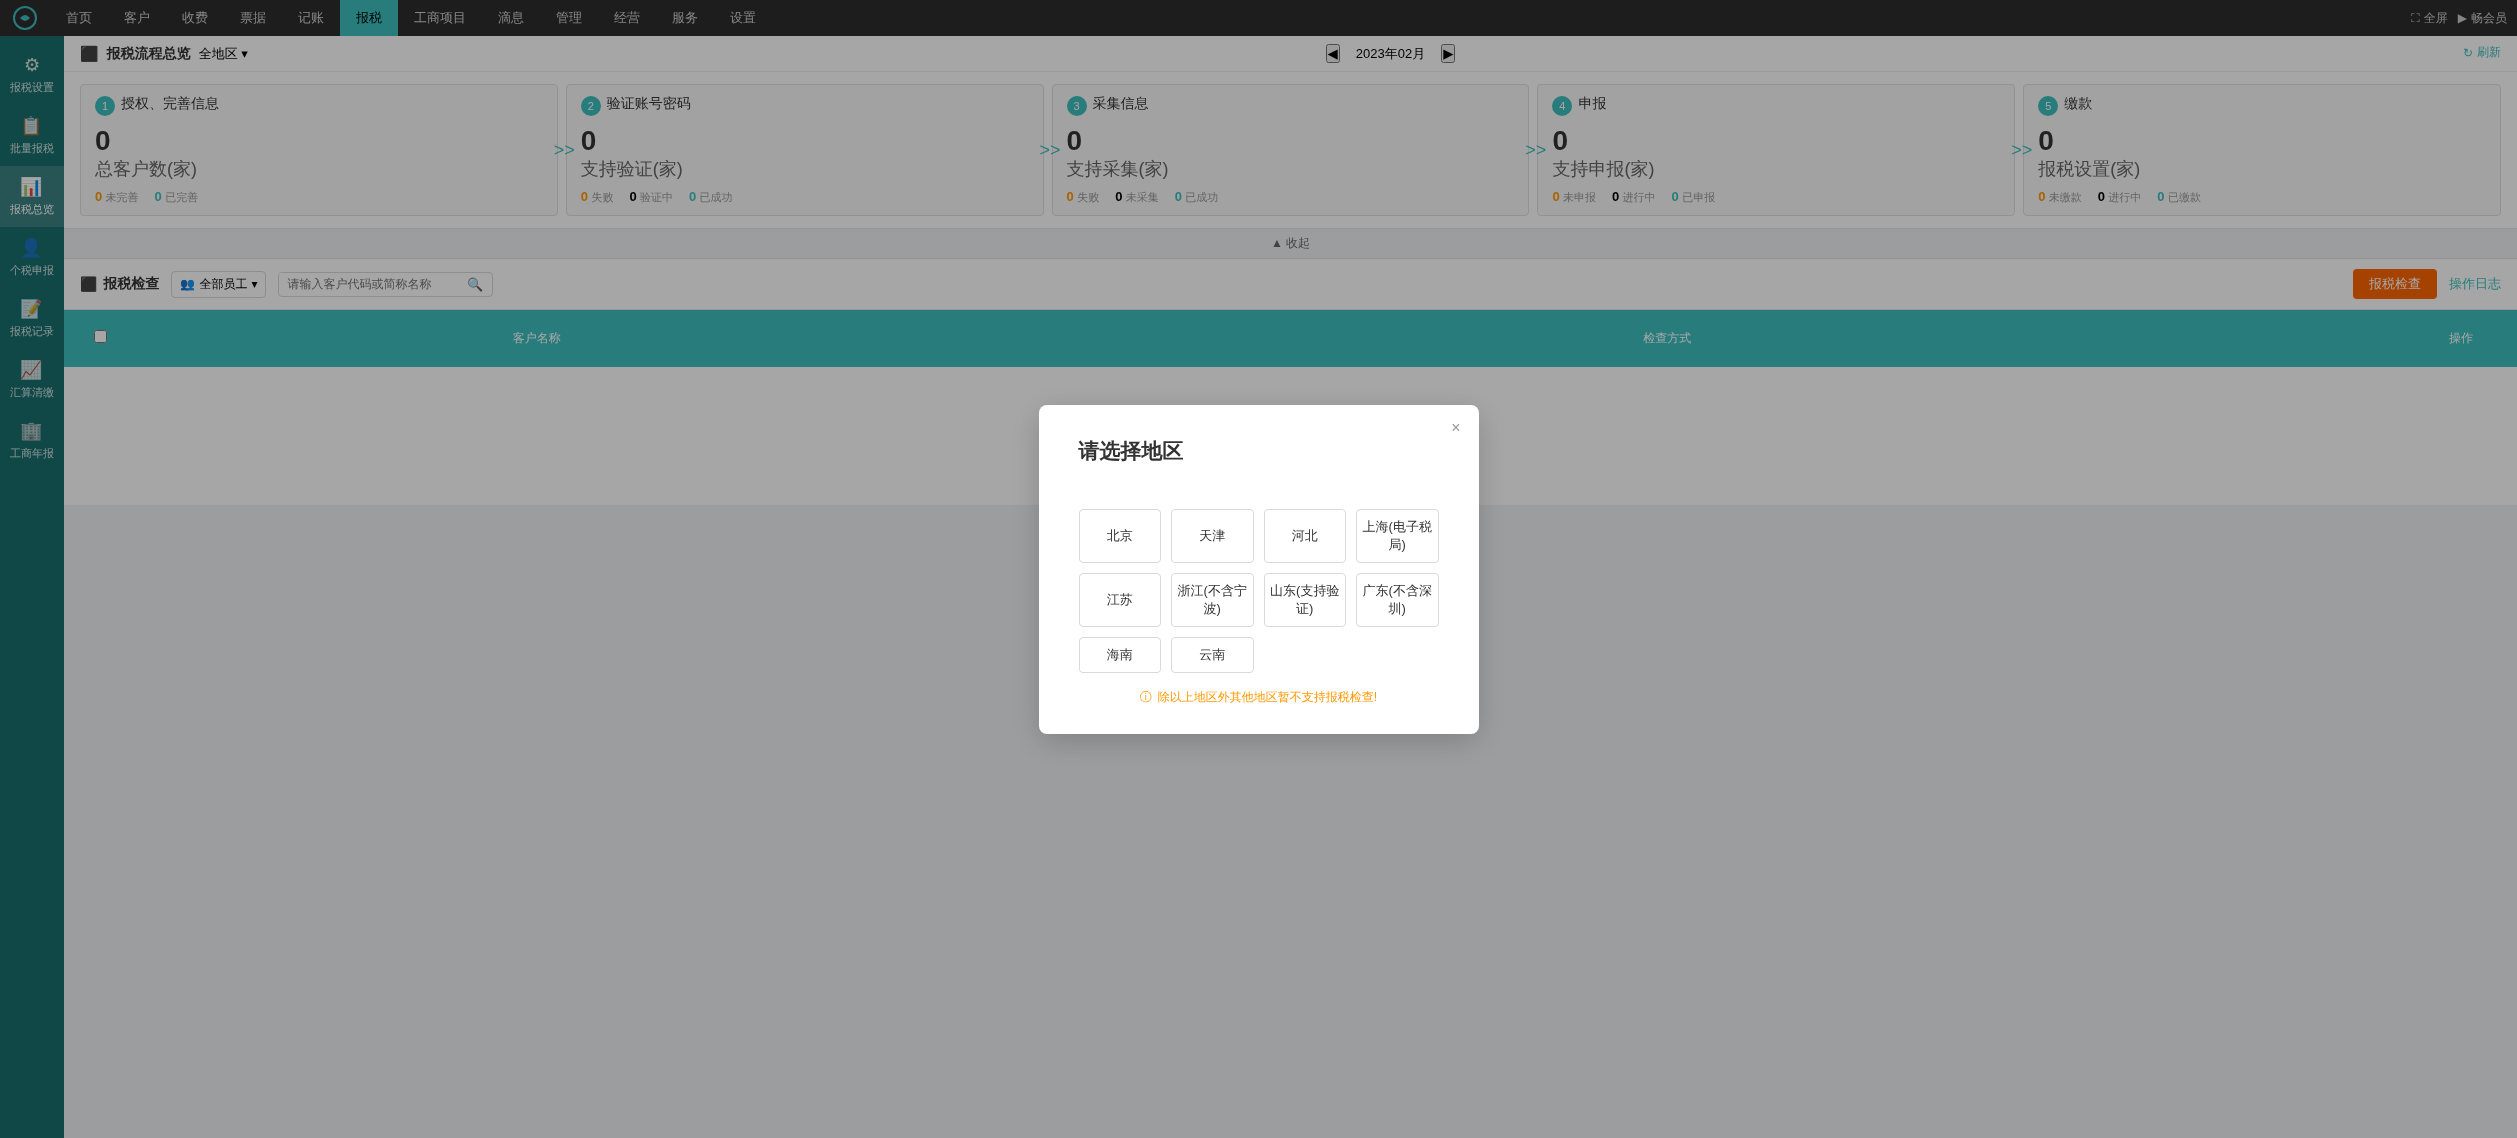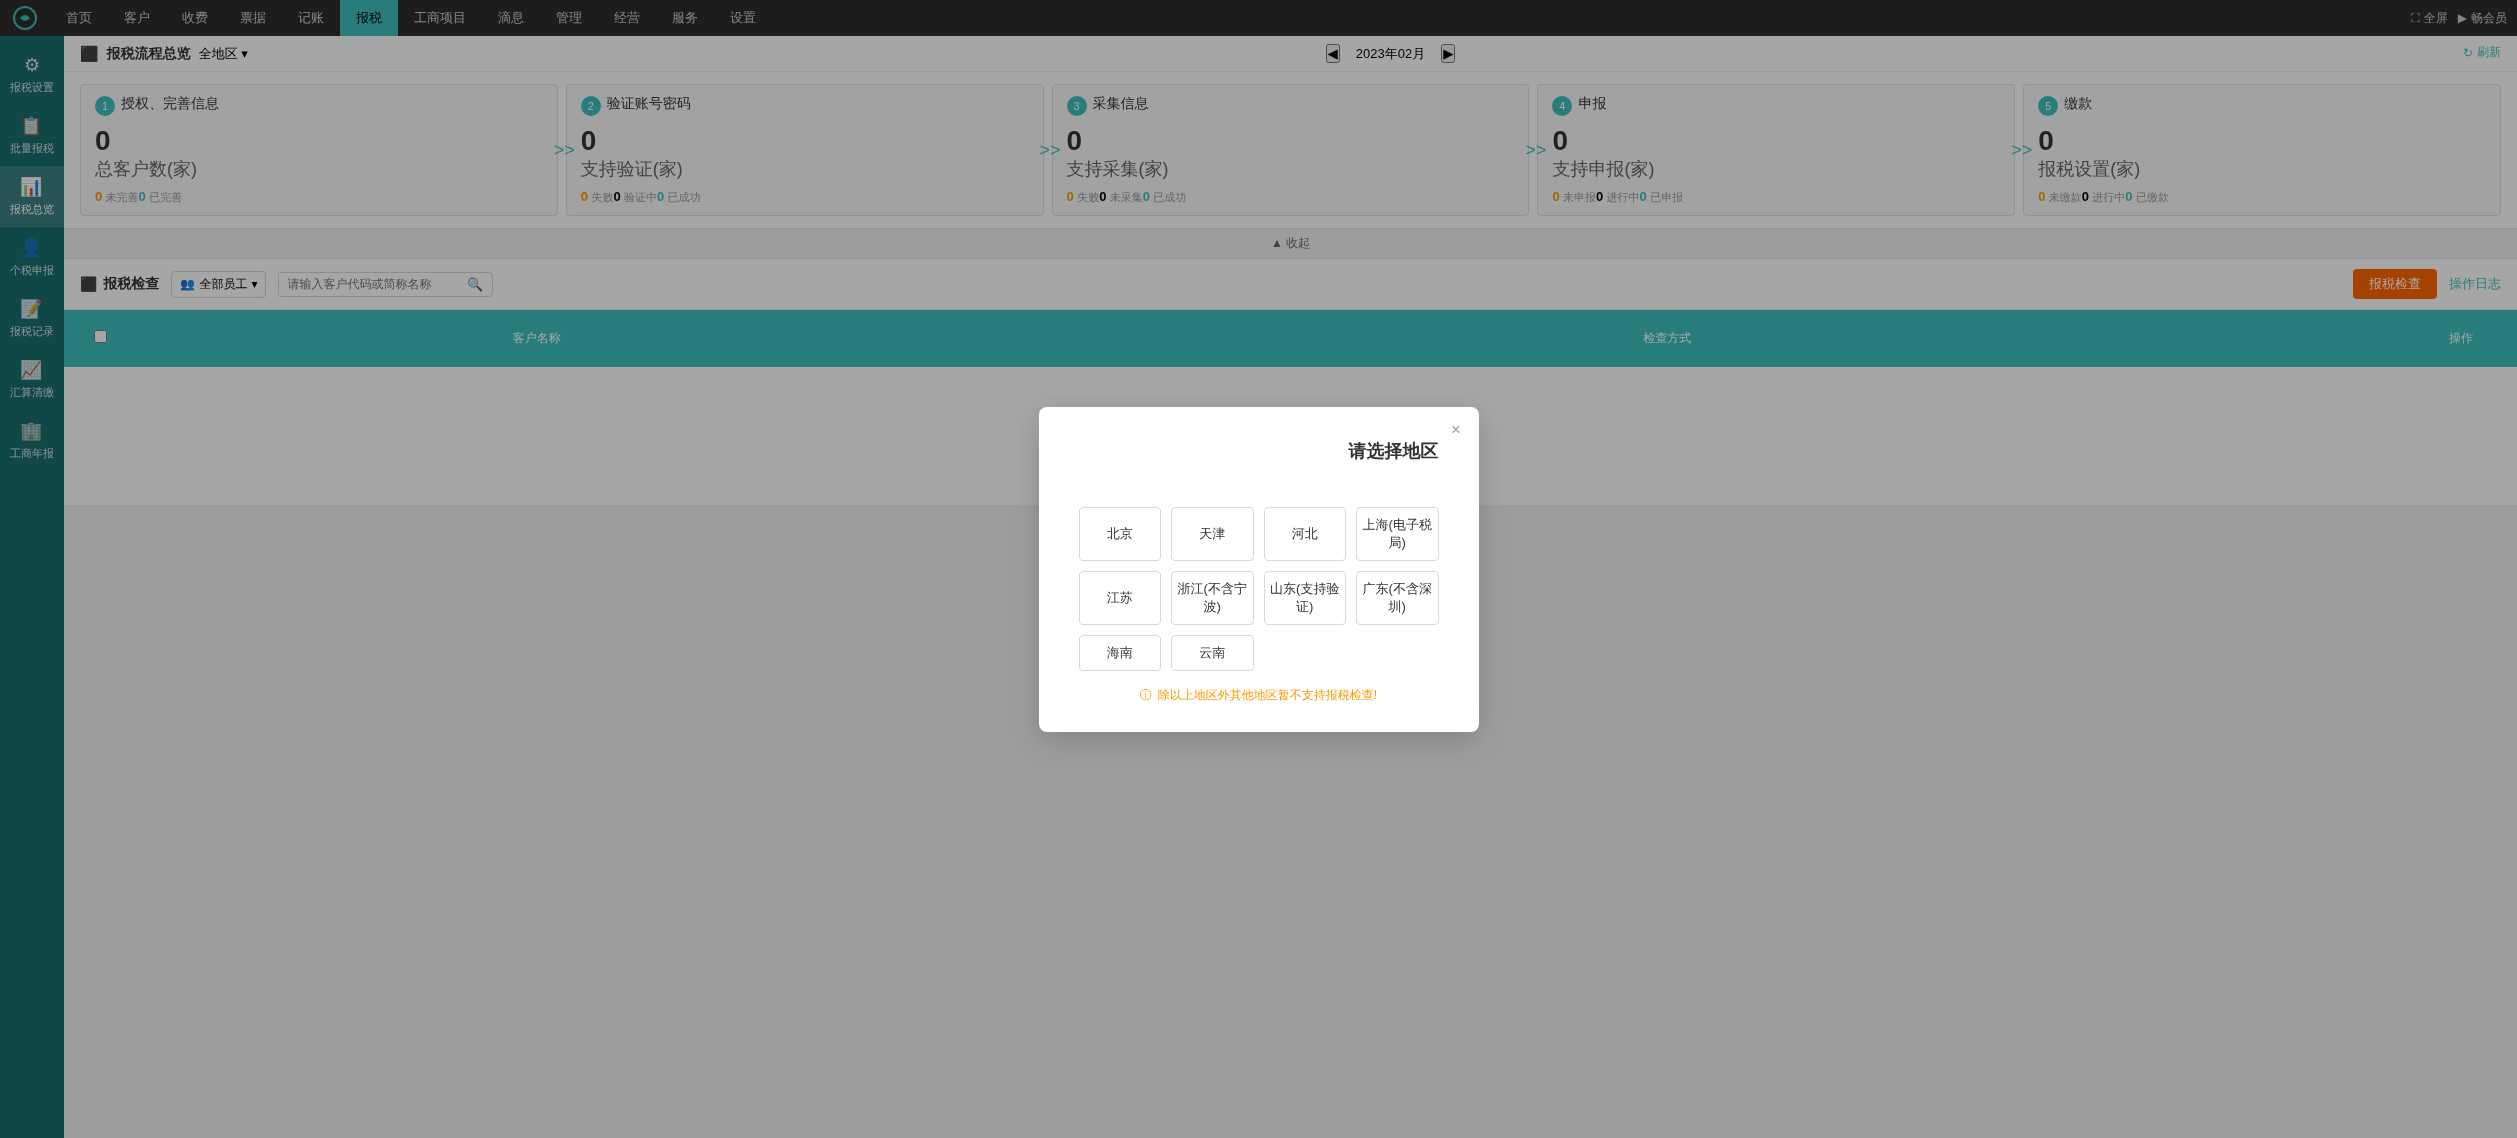--- a/index.html
+++ b/index.html
@@ -115,21 +115,21 @@
     .step-card:last-child { margin-right: 0; }
     .step-num {
       width: 20px; height: 20px; border-radius: 50%;
       background: #3ebfbf; color: #fff;
       display: inline-flex; align-items: center; justify-content: center;
       font-size: 11px; margin-bottom: 4px;
     }
     .step-title { font-size: 14px; color: #333; font-weight: 500; margin-bottom: 8px; }
     .step-main-num { font-size: 28px; font-weight: bold; color: #333; }
     .step-sub { font-size: 18px; color: #666; margin-bottom: 8px; }
-    .step-stats { display: flex; gap: 0; }
+    .step-stats { display: flex; gap: 16px; }
     .step-stat { font-size: 12px; }
     .step-stat .num { font-size: 13px; font-weight: bold; }
     .step-stat .num.warn { color: #ff9900; }
     .step-stat .num.success { color: #3ebfbf; }
     .step-stat .label { color: #999; font-size: 11px; }
     .step-arrow {
       position: absolute; right: -18px; top: 50%;
       transform: translateY(-50%);
       color: #3ebfbf; font-size: 18px; z-index: 2;
     }
@@ -200,22 +200,22 @@
     
     .modal {
       background: #fff;
       border-radius: 8px;
       width: 440px;
       padding: 32px 40px 28px;
       position: relative;
       box-shadow: 0 8px 32px rgba(0,0,0,0.18);
     }
     .modal-title {
-      text-align: right;
-      font-size: 18px;
+      text-align: left;
+      font-size: 21px;
       font-weight: bold;
       color: #333;
       margin-bottom: 44px;
     }
     .modal-close {
       position: absolute; top: 14px; right: 18px;
       cursor: pointer; font-size: 16px; color: #999;
       background: none; border: none;
     }
     .region-grid {

